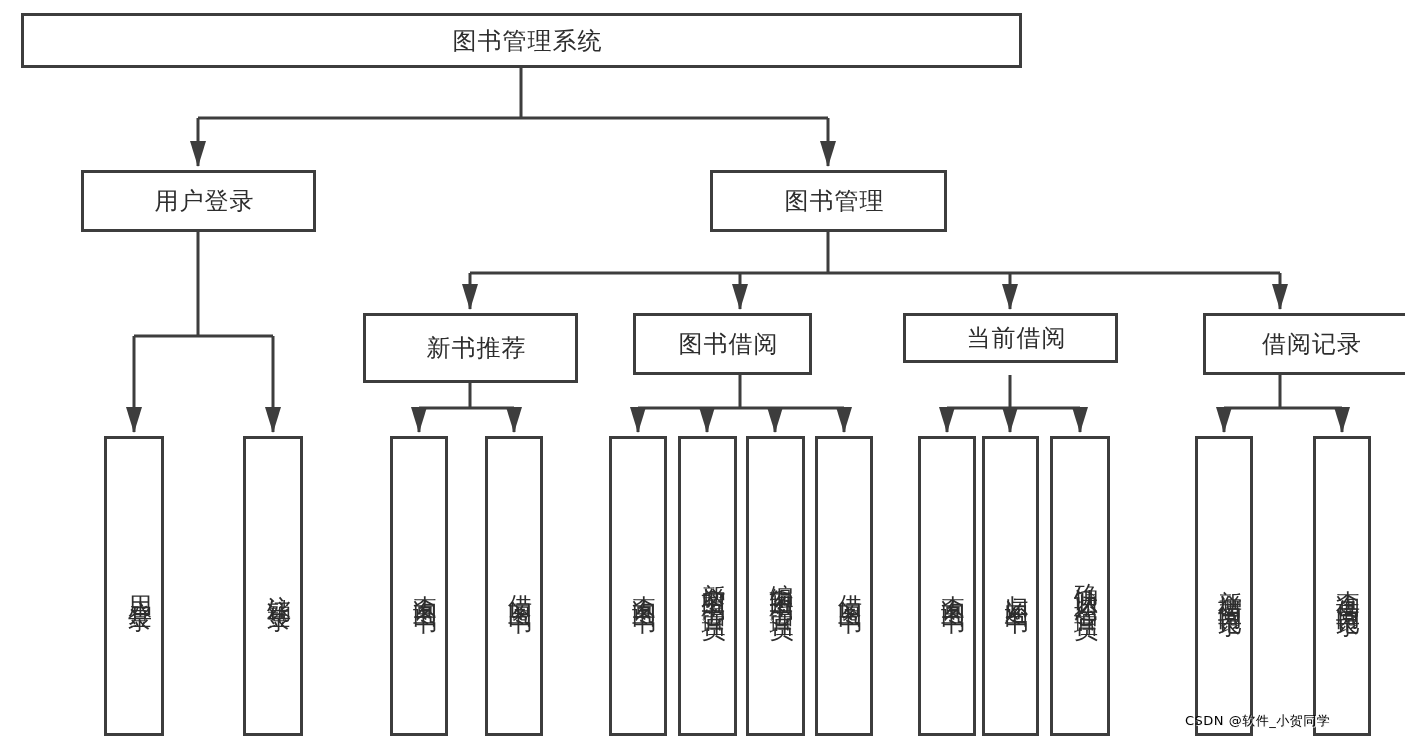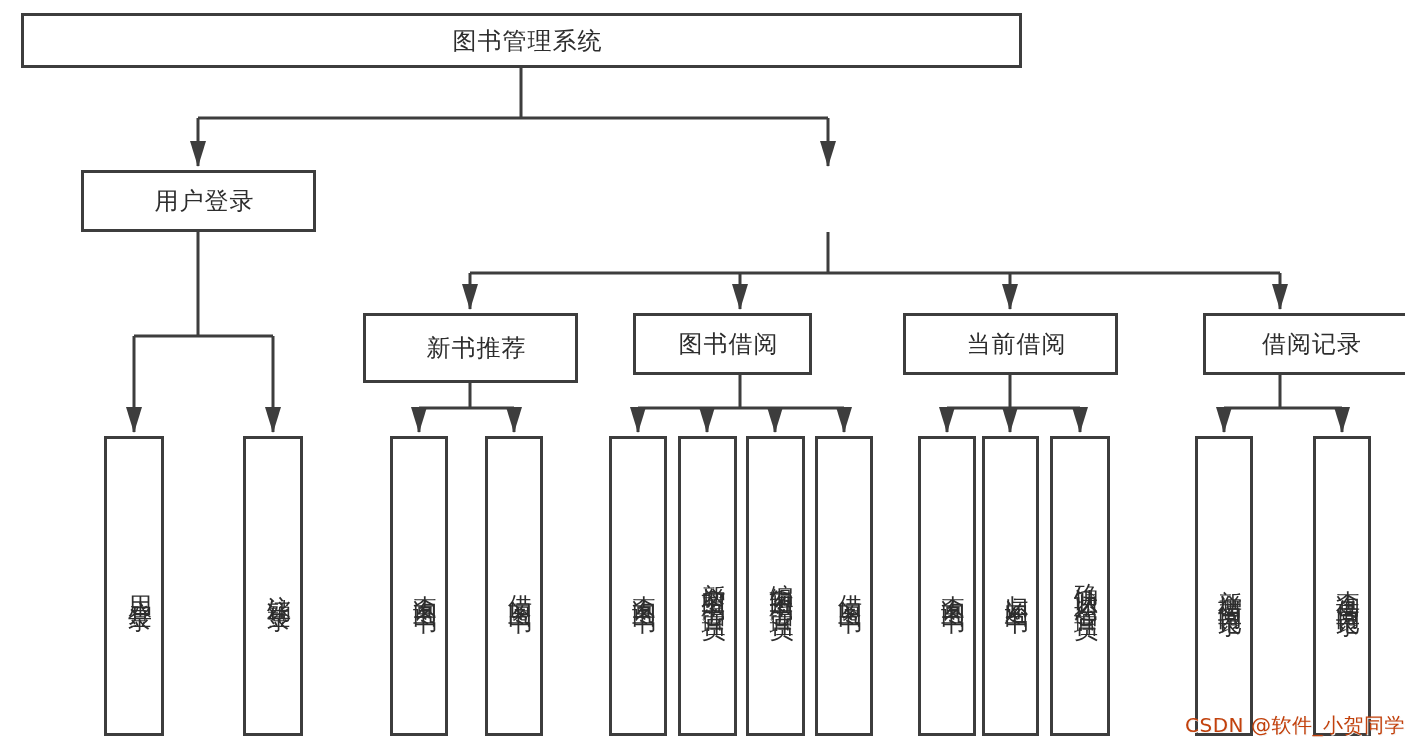--- a/index.html
+++ b/index.html
@@ -38,22 +38,22 @@
     font-size: 24px;
     letter-spacing: 5px;
     line-height: 1;
     color: #2d2d2d;
     white-space: nowrap;
   }
   .watermark {
     position: absolute;
     left: 1185px;
     top: 712px;
-    font-size: 20px;
-    color: #c2410c;
+    font-size: 13px;
+    color: #000000;
     letter-spacing: 0.5px;
     white-space: nowrap;
     text-shadow: 1px 1px 0 #f4f4f4;
   }
 </style>
 </head>
 <body>
 
 <div class="canvas">
 
@@ -100,28 +100,31 @@
     </g>
   </svg>
 
   <div class="box" style="left:21px;top:13px;width:1001px;height:55px">
     <span class="hlabel">图书管理系统</span>
   </div>
 
   <div class="box" style="left:81px;top:170px;width:235px;height:62px">
     <span class="hlabel">用户登录</span>
   </div>
+  <div class="box" style="left:710px;top:170px;width:237px;height:62px">
+    <span class="hlabel">图书管理</span>
+  </div>
 
   <div class="box" style="left:363px;top:313px;width:215px;height:70px">
     <span class="hlabel">新书推荐</span>
   </div>
   <div class="box" style="left:633px;top:313px;width:179px;height:62px">
     <span class="hlabel">图书借阅</span>
   </div>
-  <div class="box" style="left:903px;top:313px;width:215px;height:62px">
+  <div class="box" style="left:903px;top:313px;width:215px;height:50px">
     <span class="hlabel">当前借阅</span>
   </div>
   <div class="box" style="left:1203px;top:313px;width:206px;height:62px">
     <span class="hlabel">借阅记录</span>
   </div>
 
   <div class="box" style="left:104px;top:436px;width:60px;height:300px">
     <span class="vtext">用户登录</span>
   </div>
   <div class="box" style="left:243px;top:436px;width:60px;height:300px">

